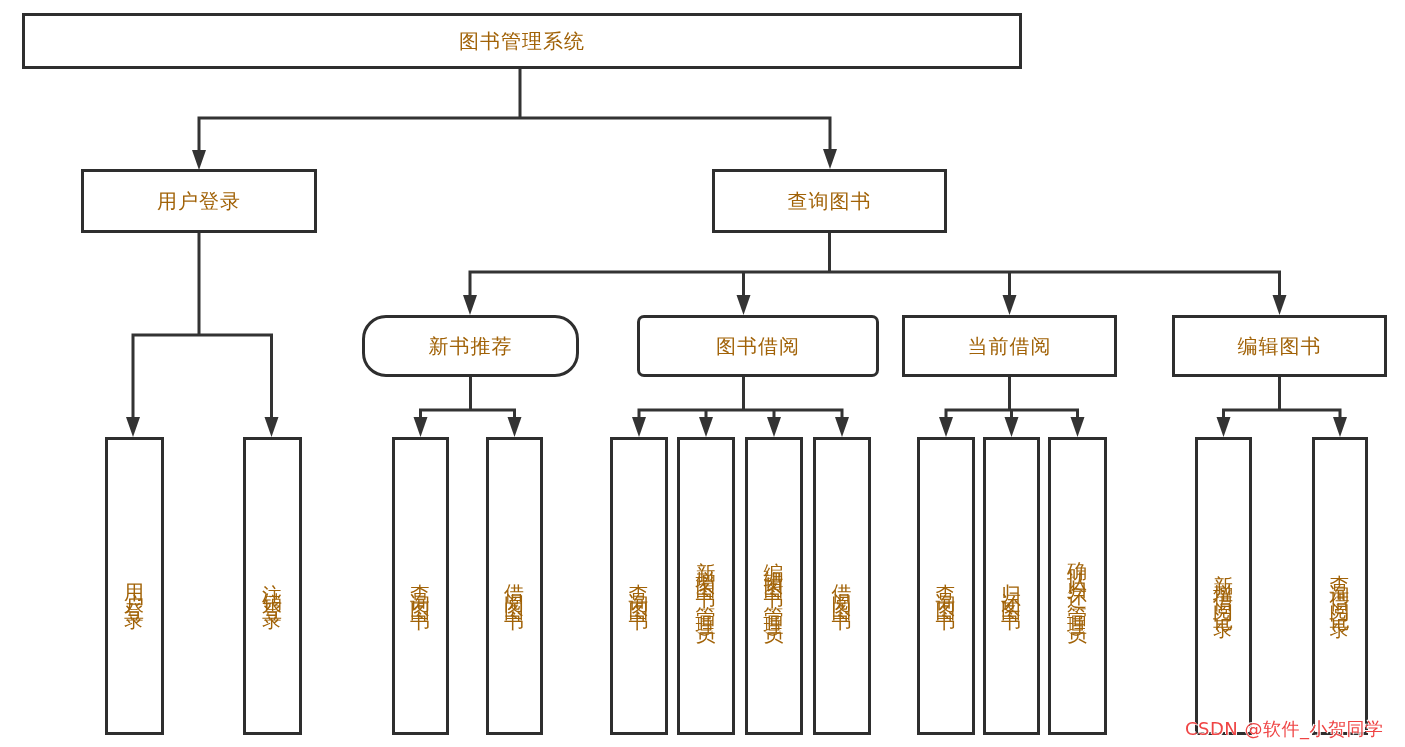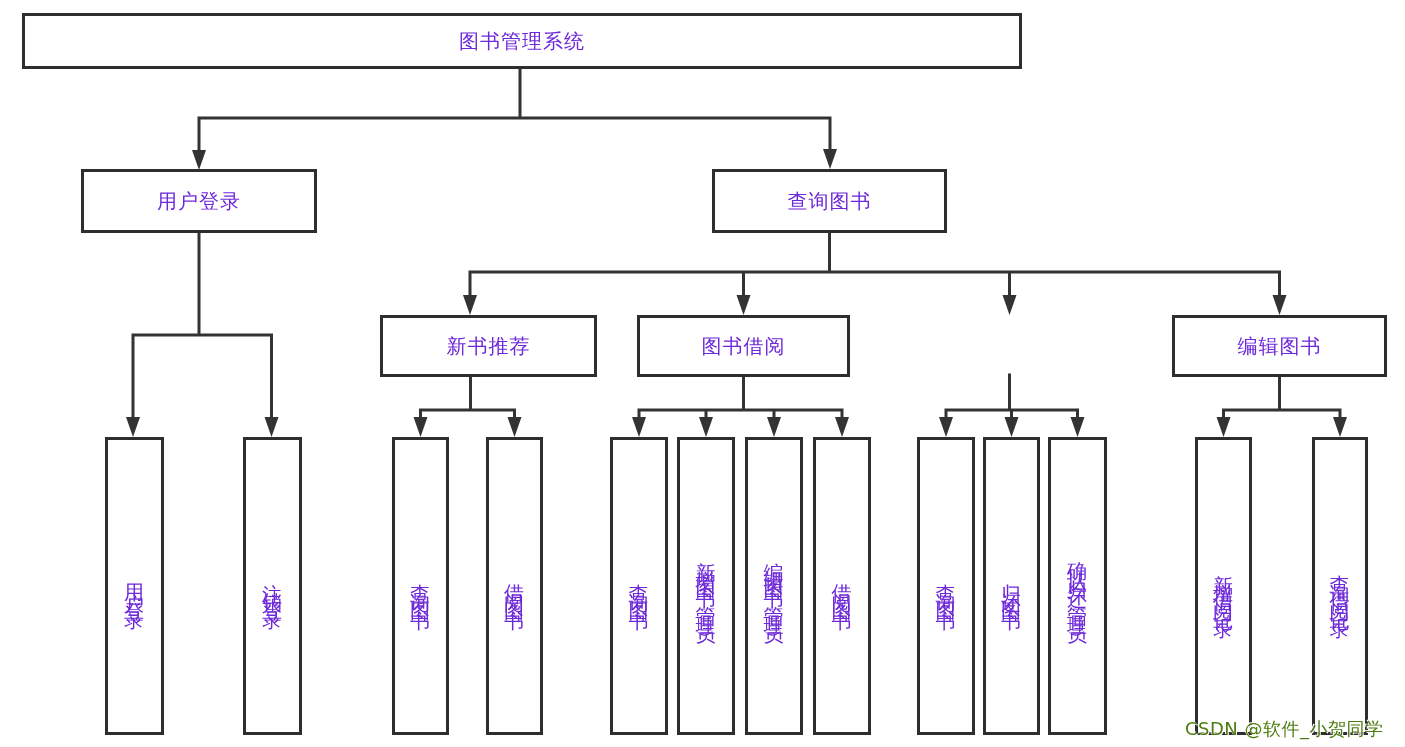--- a/index.html
+++ b/index.html
@@ -33,36 +33,36 @@
     background: #ffffff;
     border: 3px solid #2e2e2e;
     display: flex;
     align-items: center;
     justify-content: center;
   }
   .node .lbl {
     font-size: 20px;
     letter-spacing: 1px;
     white-space: nowrap;
-    color: #6d28d9;
+    color: #a16207;
     text-align: right;
   }
   .node.v .lbl {
     writing-mode: vertical-rl;
     text-orientation: mixed;
     letter-spacing: 9px;
     line-height: 1;
   }
   .watermark {
     position: absolute;
     left: 1185px;
     top: 717px;
     font-size: 18px;
     letter-spacing: 0.5px;
-    color: #4d7c0f;
+    color: #ef4444;
     text-shadow: 1px 1px 0 #ffffff, -1px -1px 0 #ffffff;
     white-space: nowrap;
   }
 </style>
 </head>
 <body>
 
 <div class="canvas">
 
   <svg class="connectors" width="1405" height="747" viewBox="0 0 1405 747" xmlns="http://www.w3.org/2000/svg">
@@ -112,25 +112,28 @@
     <span class="lbl">图书管理系统</span>
   </div>
 
   <div class="node" style="left:81px; top:169px; width:236px; height:64px;">
     <span class="lbl">用户登录</span>
   </div>
   <div class="node" style="left:712px; top:169px; width:235px; height:64px;">
     <span class="lbl">查询图书</span>
   </div>
 
-  <div class="node" style="left:380px; top:315px; width:217px; height:62px;">
+  <div class="node" style="left:362px; top:315px; width:217px; height:62px;border-radius:24px;">
     <span class="lbl">新书推荐</span>
   </div>
-  <div class="node" style="left:637px; top:315px; width:213px; height:62px;">
+  <div class="node" style="left:637px; top:315px; width:242px; height:62px;border-radius:7px;">
     <span class="lbl">图书借阅</span>
+  </div>
+  <div class="node" style="left:902px; top:315px; width:215px; height:62px;">
+    <span class="lbl">当前借阅</span>
   </div>
   <div class="node" style="left:1172px; top:315px; width:215px; height:62px;">
     <span class="lbl">编辑图书</span>
   </div>
 
   <div class="node v" style="left:105px; top:437px; width:59px; height:298px;">
     <span class="lbl">用户登录</span>
   </div>
   <div class="node v" style="left:243px; top:437px; width:59px; height:298px;">
     <span class="lbl">注销登录</span>

